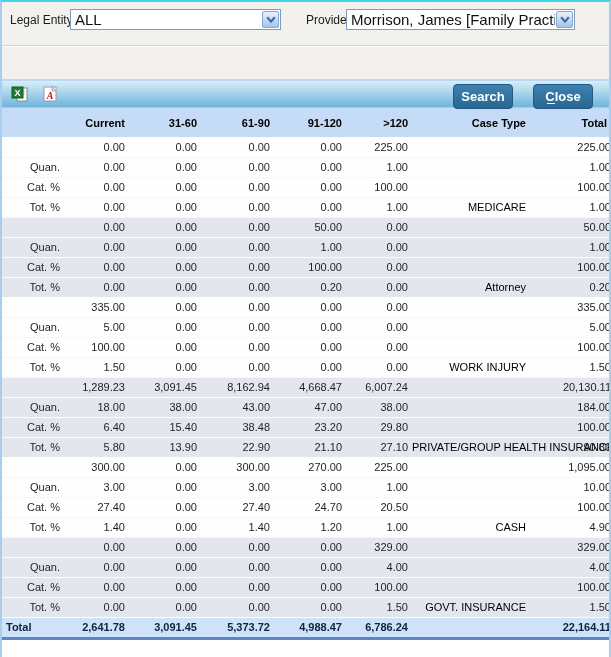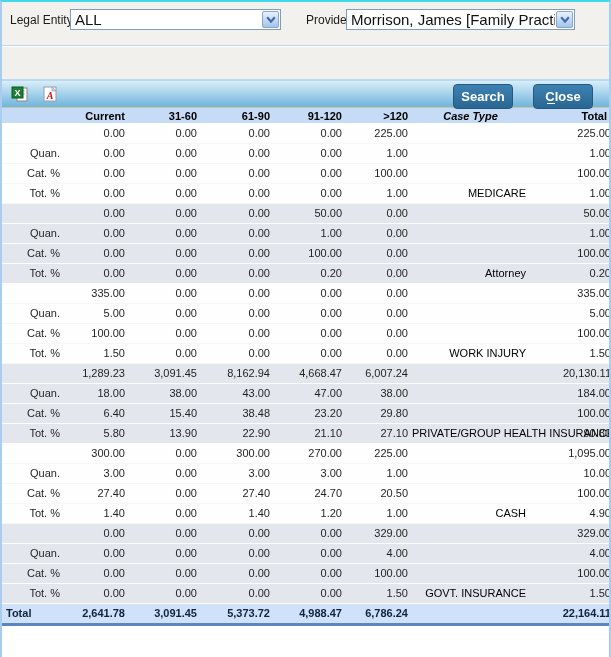--- a/index.html
+++ b/index.html
@@ -78,24 +78,24 @@
   }
   .tool-icon { width: 18px; height: 18px; cursor: pointer; display: inline-block; }
 
   
   table.report {
     width: 611px; border-collapse: collapse; table-layout: fixed;
     font-size: 11px; color: #1f1f1f;
   }
   table.report th {
     background: #c6dbf5; color: #000; font-weight: bold;
-    height: 15px; padding: 0 2px; text-align: right;
+    height: 29px; padding: 0 2px; text-align: right;
     white-space: nowrap;
   }
-  table.report th.col-casetype { text-align: center; padding-left: 5px; font-style: italic; }
+  table.report th.col-casetype { text-align: right; padding-left: 5px; }
   table.report th.col-total { padding-right: 6px; }
   table.report td {
     height: 20px; padding: 0 2px; text-align: right;
     vertical-align: middle; white-space: nowrap;
   }
   tr.plain td { background: #fefefe; border-bottom: 1px solid #f6f6f6; }
   tr.shaded td { background: #e3e6ed; border-bottom: 1px solid #fdfdfd; }
   td.col-rowlabel { color: #262626; }
   td.col-casetype {
     text-align: left; padding-left: 5px; font-weight: normal; color: #000;

